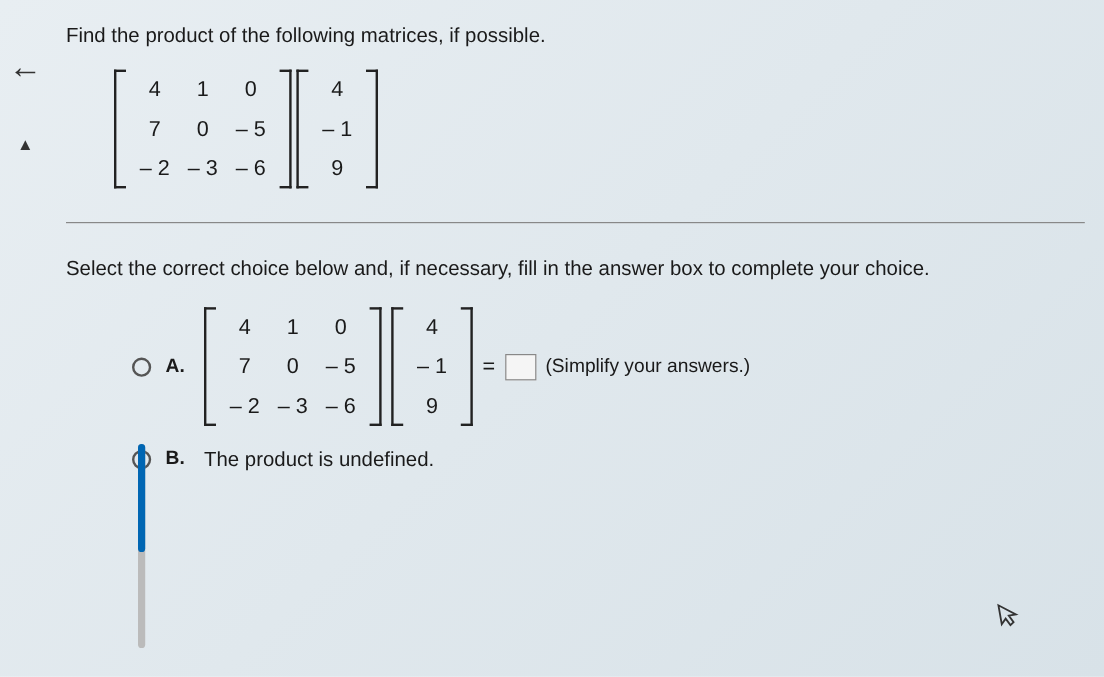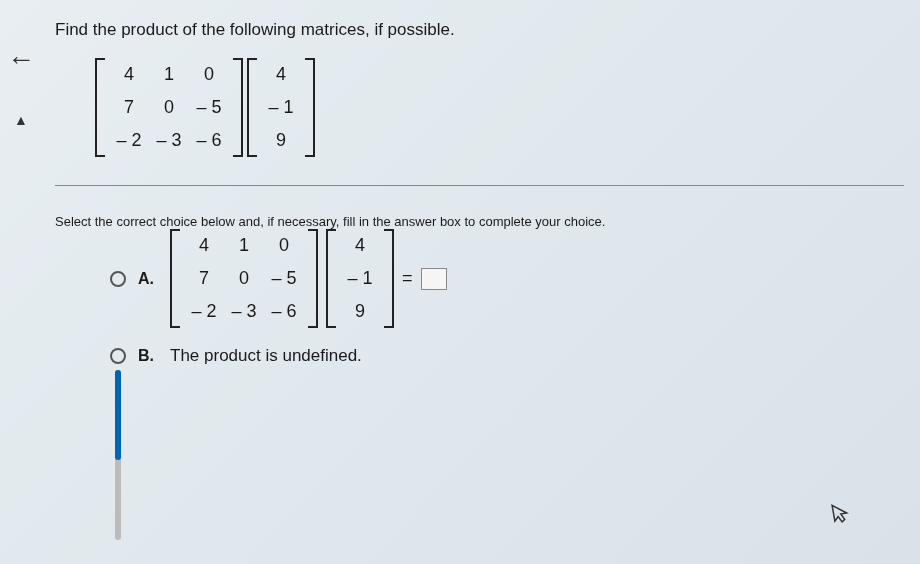--- a/index.html
+++ b/index.html
@@ -48,21 +48,21 @@
     .bracket-r { border-right: 2px solid #222; }
     .matrix-body {
       display: grid;
       padding: 6px 8px;
       font-size: 18px;
       text-align: center;
     }
     .m3x3 { grid-template-columns: repeat(3, 32px); row-gap: 12px; column-gap: 8px; }
     .m3x1 { grid-template-columns: 32px; row-gap: 12px; }
     .divider { border: none; border-top: 1px solid #888; margin: 28px 0 28px 0; }
-    .instruction { font-size: 13px; }
+    .instruction { font-size: 17px; margin-bottom: 22px; }
     .progress-bar {
       position: absolute;
       left: 60px;
       top: 350px;
       width: 6px;
       height: 170px;
       background: #bbb;
       border-radius: 3px;
     }
     .progress-fill {
@@ -175,20 +175,21 @@
           <div class="bracket-l"></div>
           <div class="matrix-body m3x1">
             <span>4</span>
             <span>– 1</span>
             <span>9</span>
           </div>
           <div class="bracket-r"></div>
         </div>
         <span class="equals">=</span>
         <div class="answer-box"></div>
+        <span class="simplify">(Simplify your answers.)</span>
       </div>
     </div>
 
     <div class="choice">
       <div class="radio"></div>
       <div class="choice-label">B.</div>
       <div class="choice-b-text highlight">The product is undefined.</div>
     </div>
   </div>
 </div>

